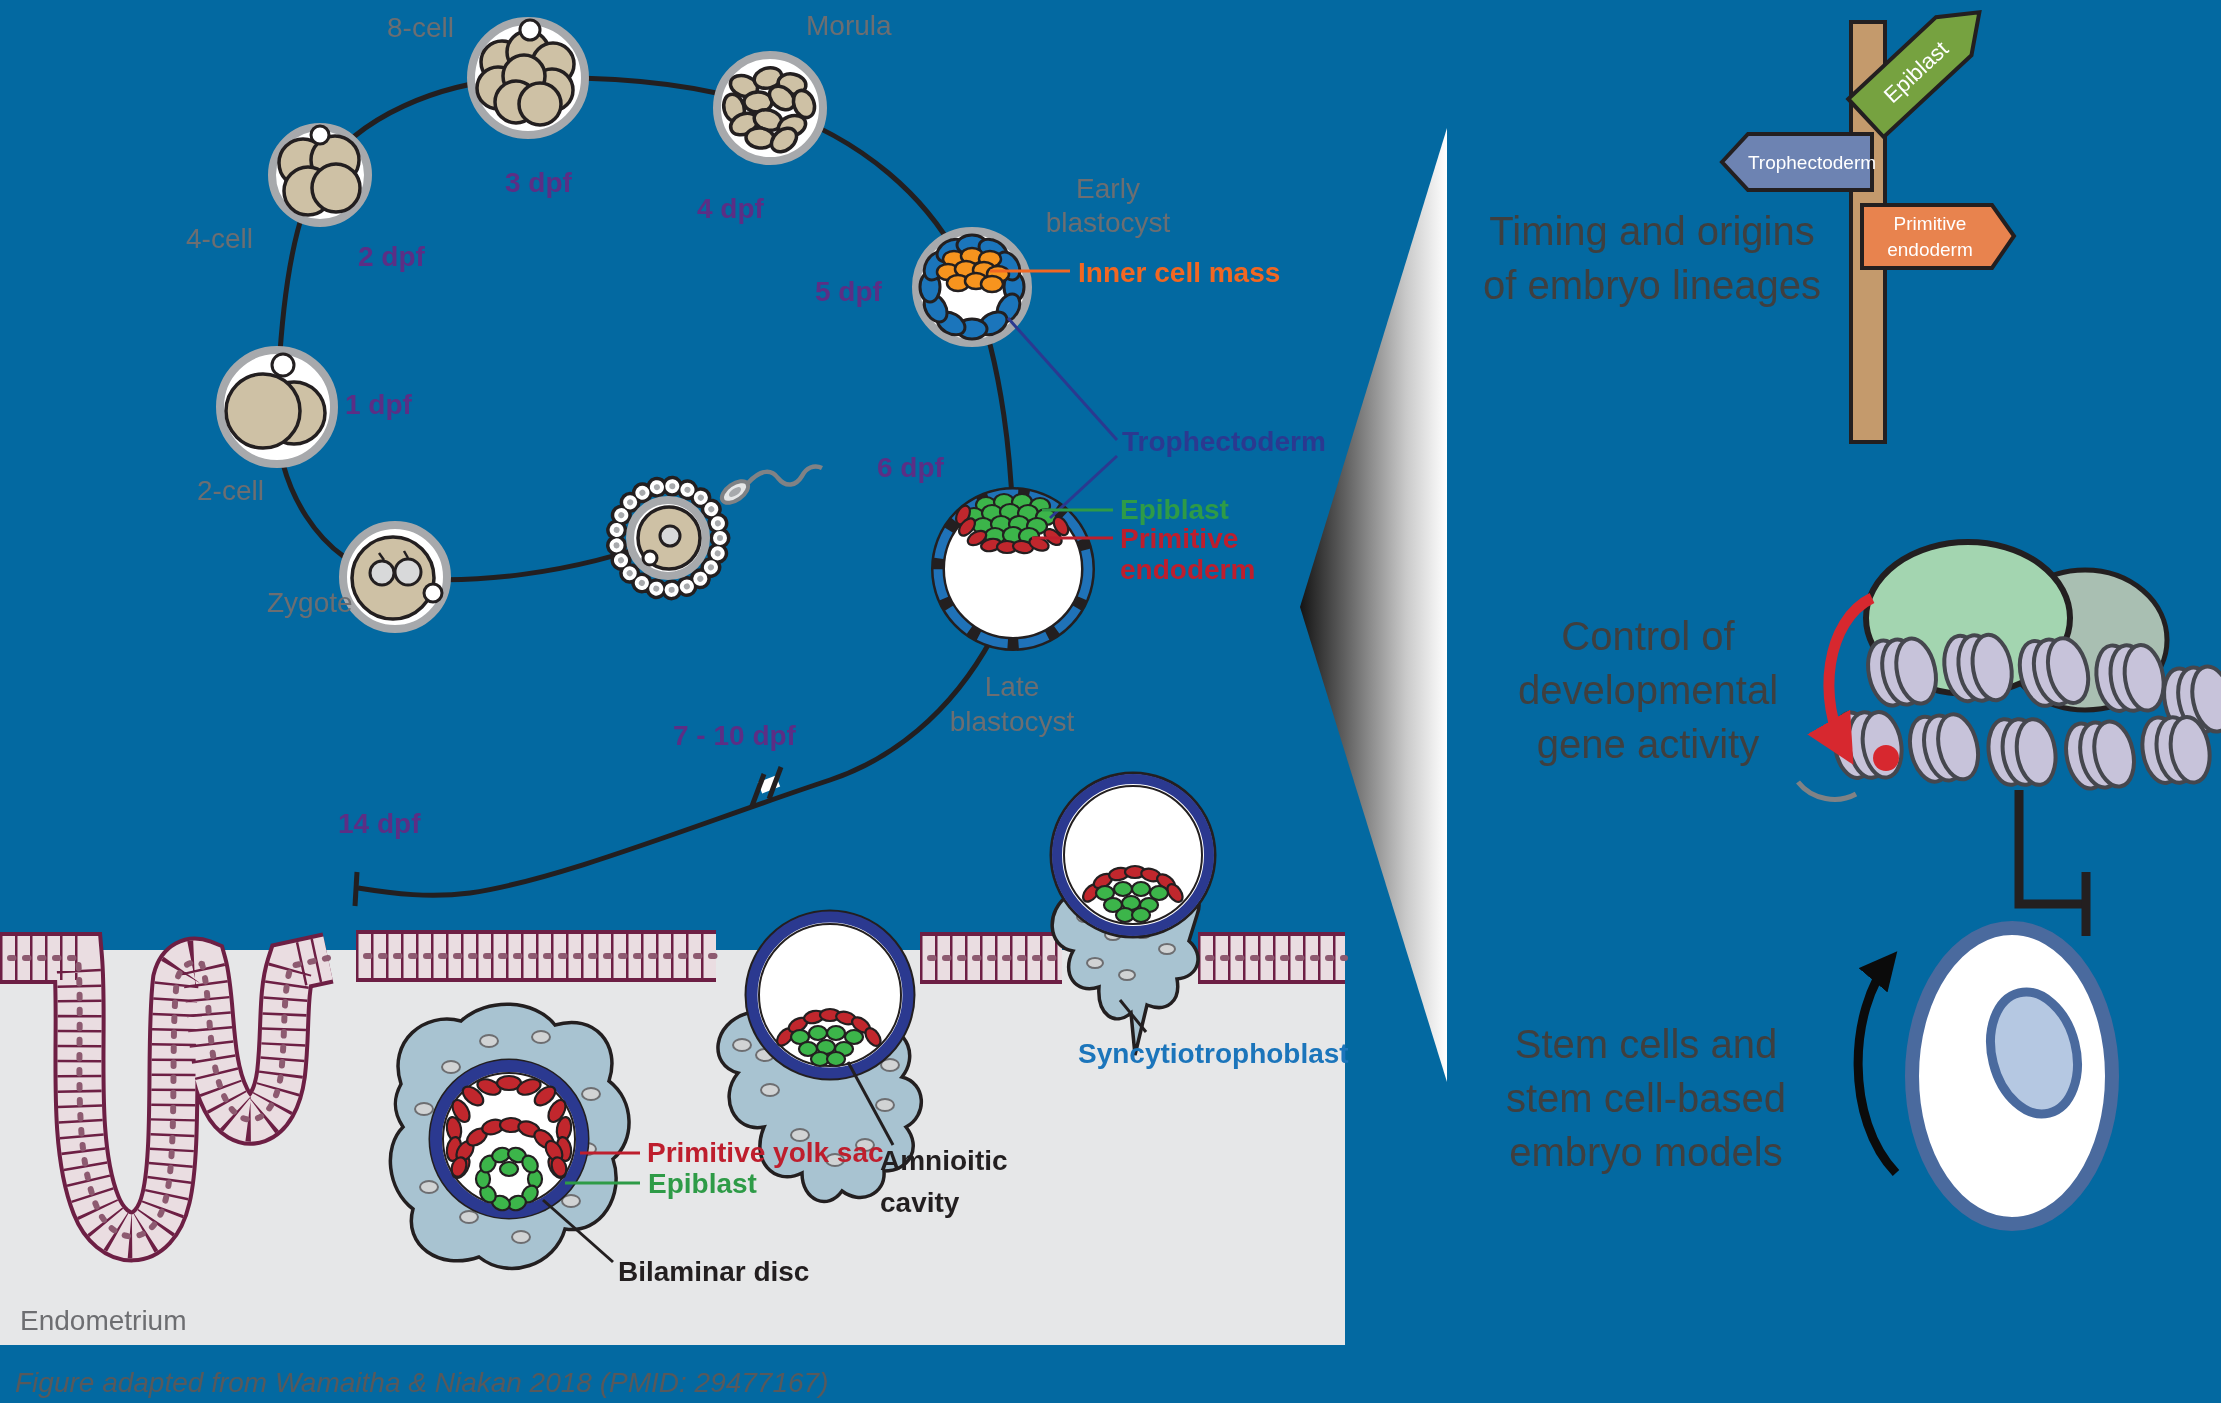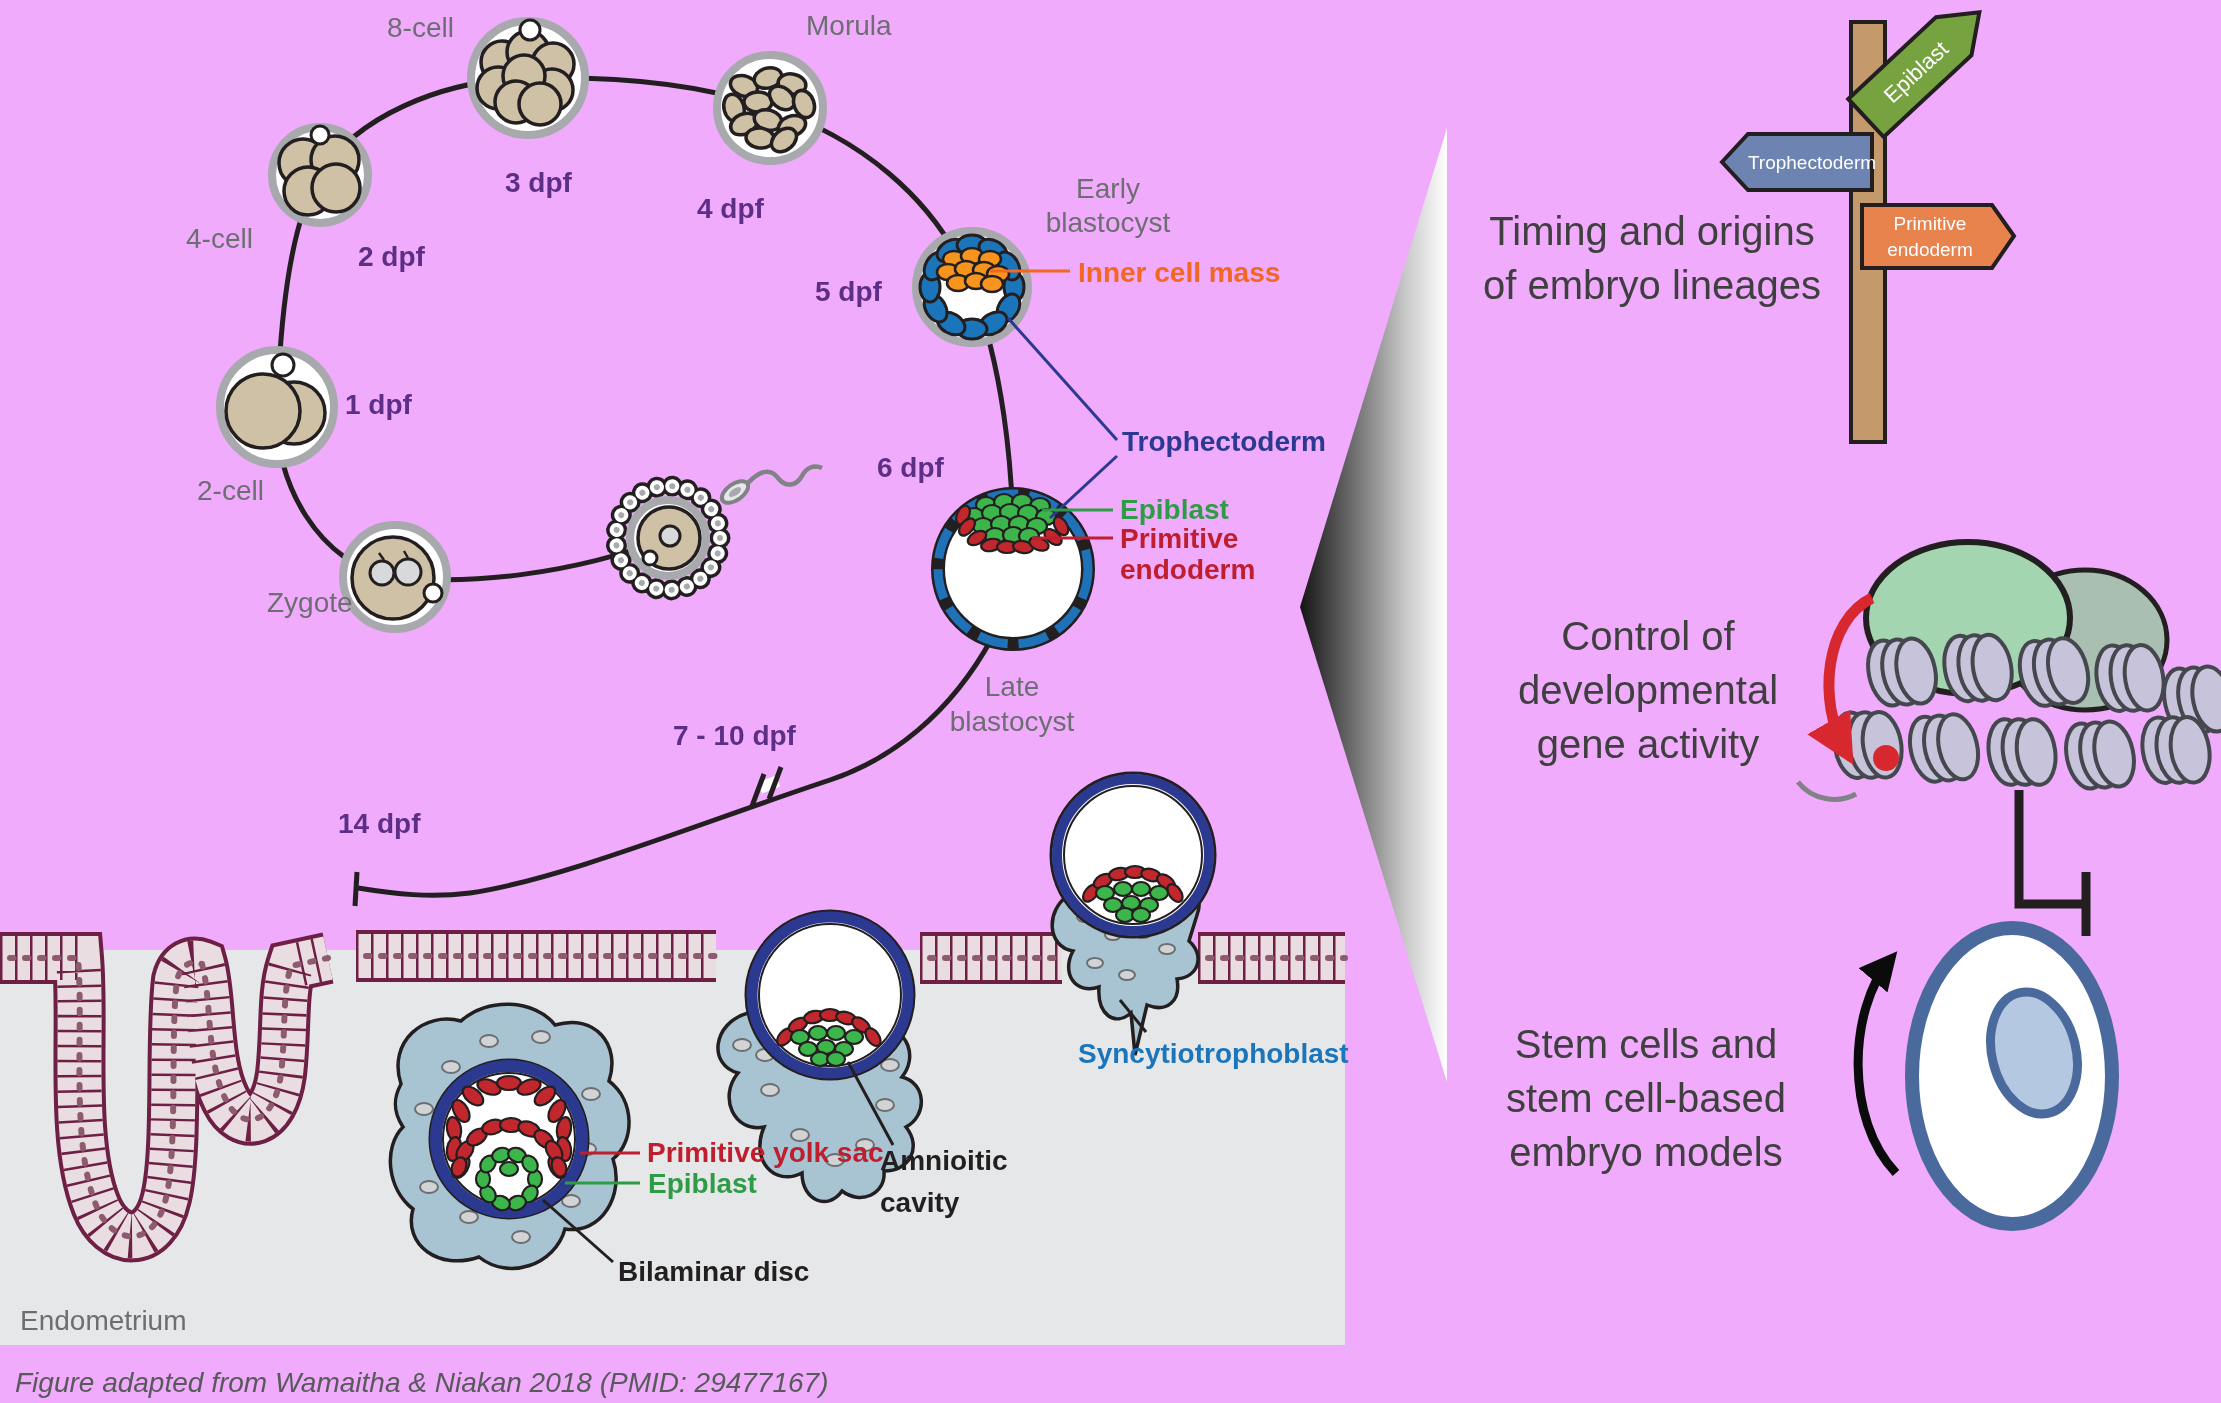--- a/index.html
+++ b/index.html
@@ -1,16 +1,16 @@
 <!DOCTYPE html>
 <html><head>
 <meta charset="utf-8">
 <style>
   html,body{margin:0;padding:0;background:#ffffff;}
-  .stage{position:relative;width:2221px;height:1403px;background:#f0abfc;overflow:hidden;}
+  .stage{position:relative;width:2221px;height:1403px;background:#0369a1;overflow:hidden;}
   svg text{font-family:"Liberation Sans",sans-serif;}
   .t-lbl{fill:#6d6e71;font-size:28px;}
   .t-dpf{fill:#5c2e85;font-size:28px;font-weight:bold;}
   .t-ann{font-size:28px;font-weight:bold;}
   .t-h{fill:#3f3f3f;font-size:40px;}
   .t-sign{fill:#ffffff;}
   .mid{text-anchor:middle;}
   .it{font-style:italic;}
   .tan{fill:#cec1a5;stroke:#231f20;stroke-width:3.5;}
   .zona{fill:#fff;stroke:#a7a9ac;stroke-width:8;}

